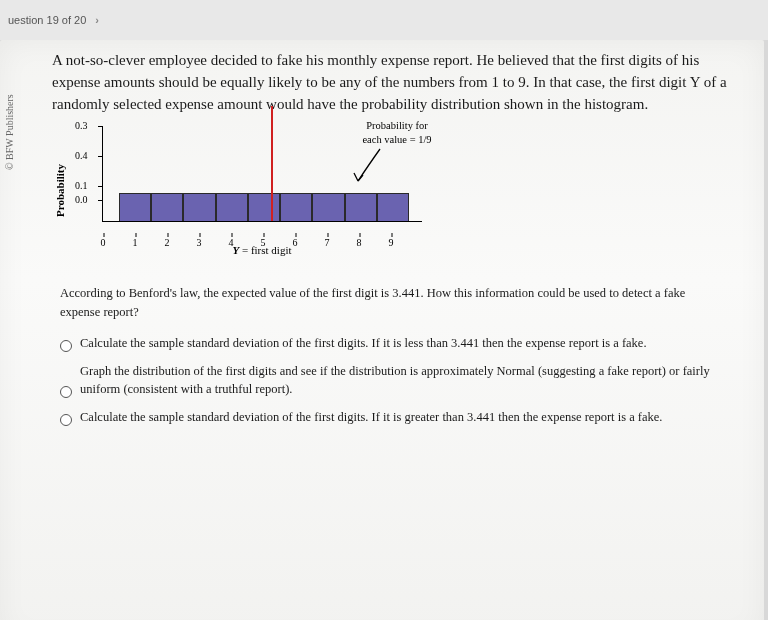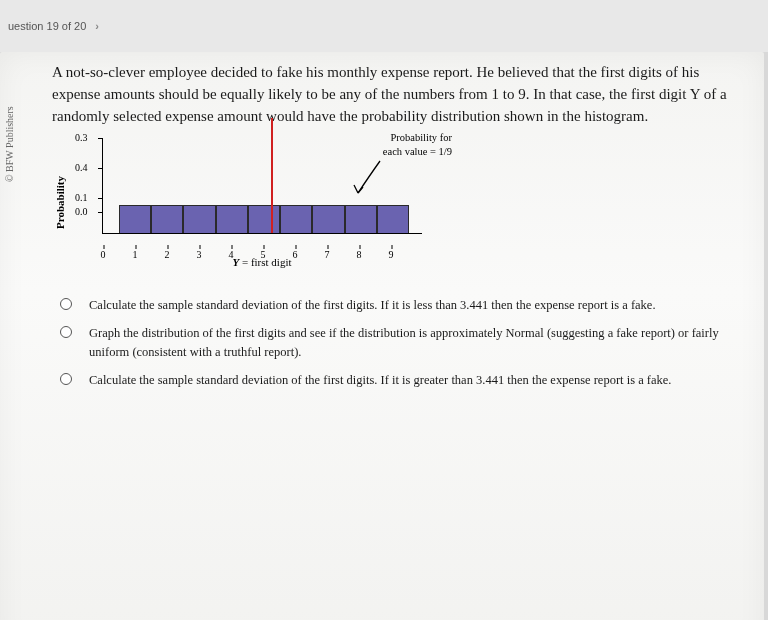--- a/index.html
+++ b/index.html
@@ -8,21 +8,21 @@
       background: #d8d8d8;
       width: 768px;
       height: 620px;
       overflow: hidden;
       position: relative;
     }
     .page-header {
       background: #e8e8e8;
       font-size: 11px;
       color: #555;
-      padding: 20px 8px;
+      padding: 14px 8px;
       font-family: Arial, sans-serif;
     }
     .page-header .chev { margin-left: 6px; color: #888; font-weight: bold; }
     .paper {
       background: linear-gradient(180deg, #f4f4f2 0%, #fafaf9 40%, #f2f2f0 100%);
       margin: 0 4px 0 0;
       padding: 10px 22px 20px 30px;
       height: 600px;
       position: relative;
       border-radius: 2px;
@@ -118,36 +118,36 @@
       margin-top: 22px;
       margin-left: 24px;
       width: 320px;
     }
     .x-axis-label .ital { font-style: italic; font-weight: bold; }
     .annotation {
       position: absolute;
       right: -30px;
       top: -8px;
       font-size: 10.5px;
-      text-align: right;
+      text-align: center;
       line-height: 1.3;
       width: 110px;
     }
     .arrow-svg { position:absolute; right: 30px; top: 18px; }
     .question-text {
       font-size: 12.5px;
       line-height: 1.5;
       margin: 8px 14px 12px 30px;
       color: #1a1a1a;
     }
     .options { margin-left: 30px; margin-right: 16px; }
     .option {
       display: flex;
-      align-items: flex-start;
-      gap: 17px;
+      align-items: flex-end;
+      gap: 8px;
       font-size: 12.5px;
       line-height: 1.45;
       margin-bottom: 10px;
       color: #1a1a1a;
     }
     .radio {
       width: 12px;
       height: 12px;
       border: 1.5px solid #555;
       border-radius: 50%;
@@ -209,20 +209,21 @@
       <svg class="arrow-svg" width="40" height="45">
         <path d="M 28 4 Q 18 18 6 36" stroke="#000" stroke-width="1.3" fill="none"></path>
         <path d="M 6 36 L 11 30 M 6 36 L 2 28" stroke="#000" stroke-width="1.3" fill="none"></path>
       </svg>
     </div>
     <div class="x-axis-label">
       <span class="ital">Y</span> = first digit
     </div>
   </div>
 
+  <p class="question-text">According to Benford's law, the expected value of the first digit is 3.441. How this information could be used to detect a fake expense report?</p>
 
   <div class="options">
     <div class="option">
       <div class="radio"></div>
       <div>Calculate the sample standard deviation of the first digits. If it is less than 3.441 then the expense report is a fake.</div>
     </div>
     <div class="option">
       <div class="radio"></div>
       <div>Graph the distribution of the first digits and see if the distribution is approximately Normal (suggesting a fake report) or fairly uniform (consistent with a truthful report).</div>
     </div>

